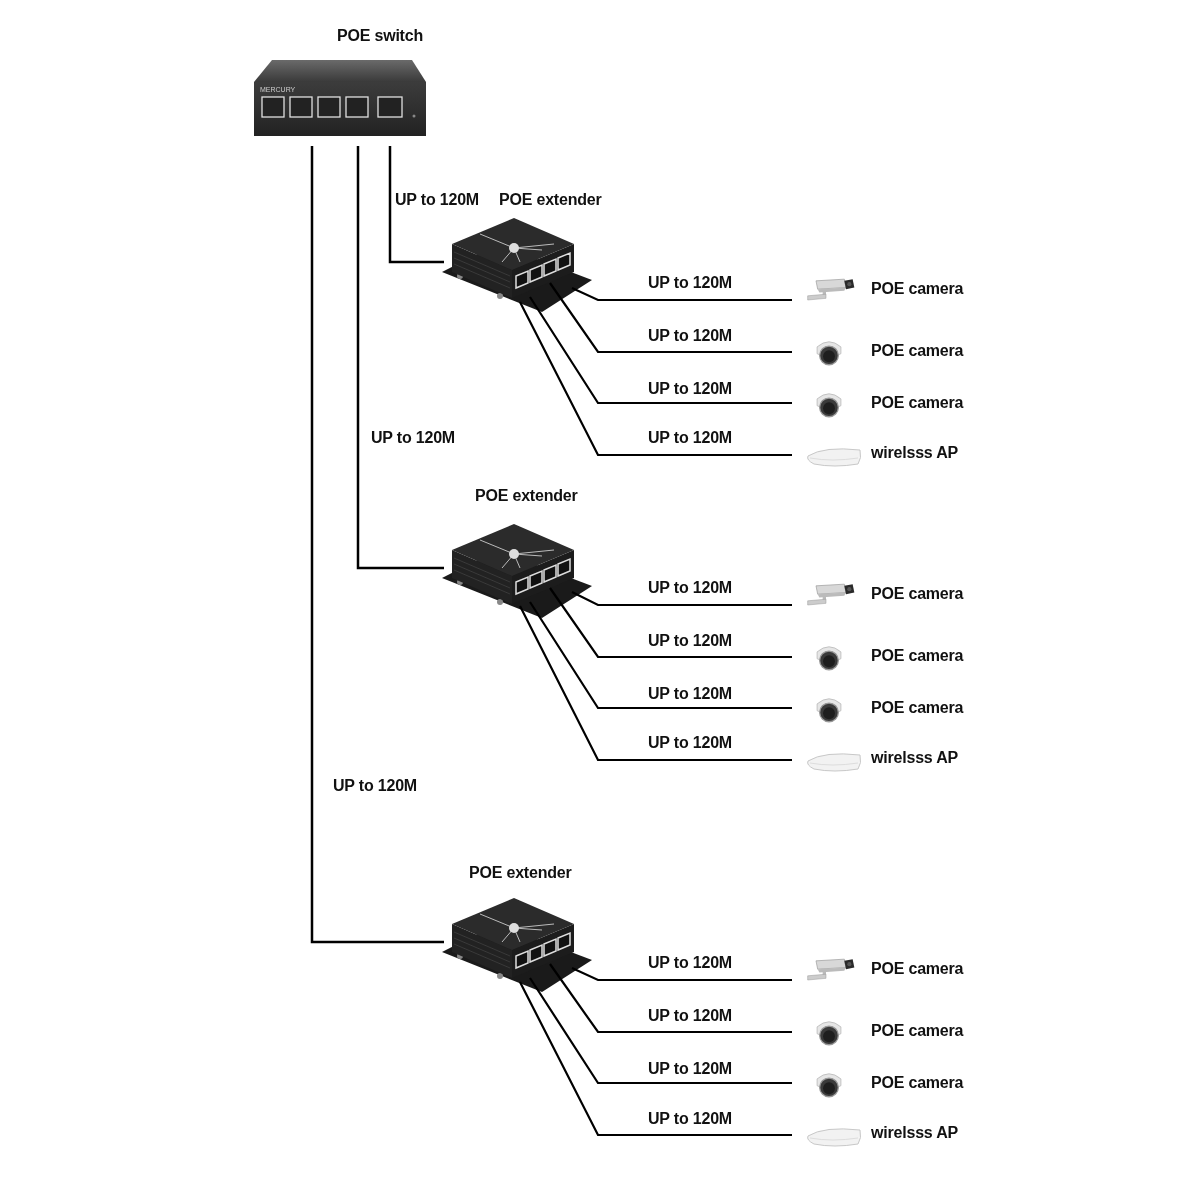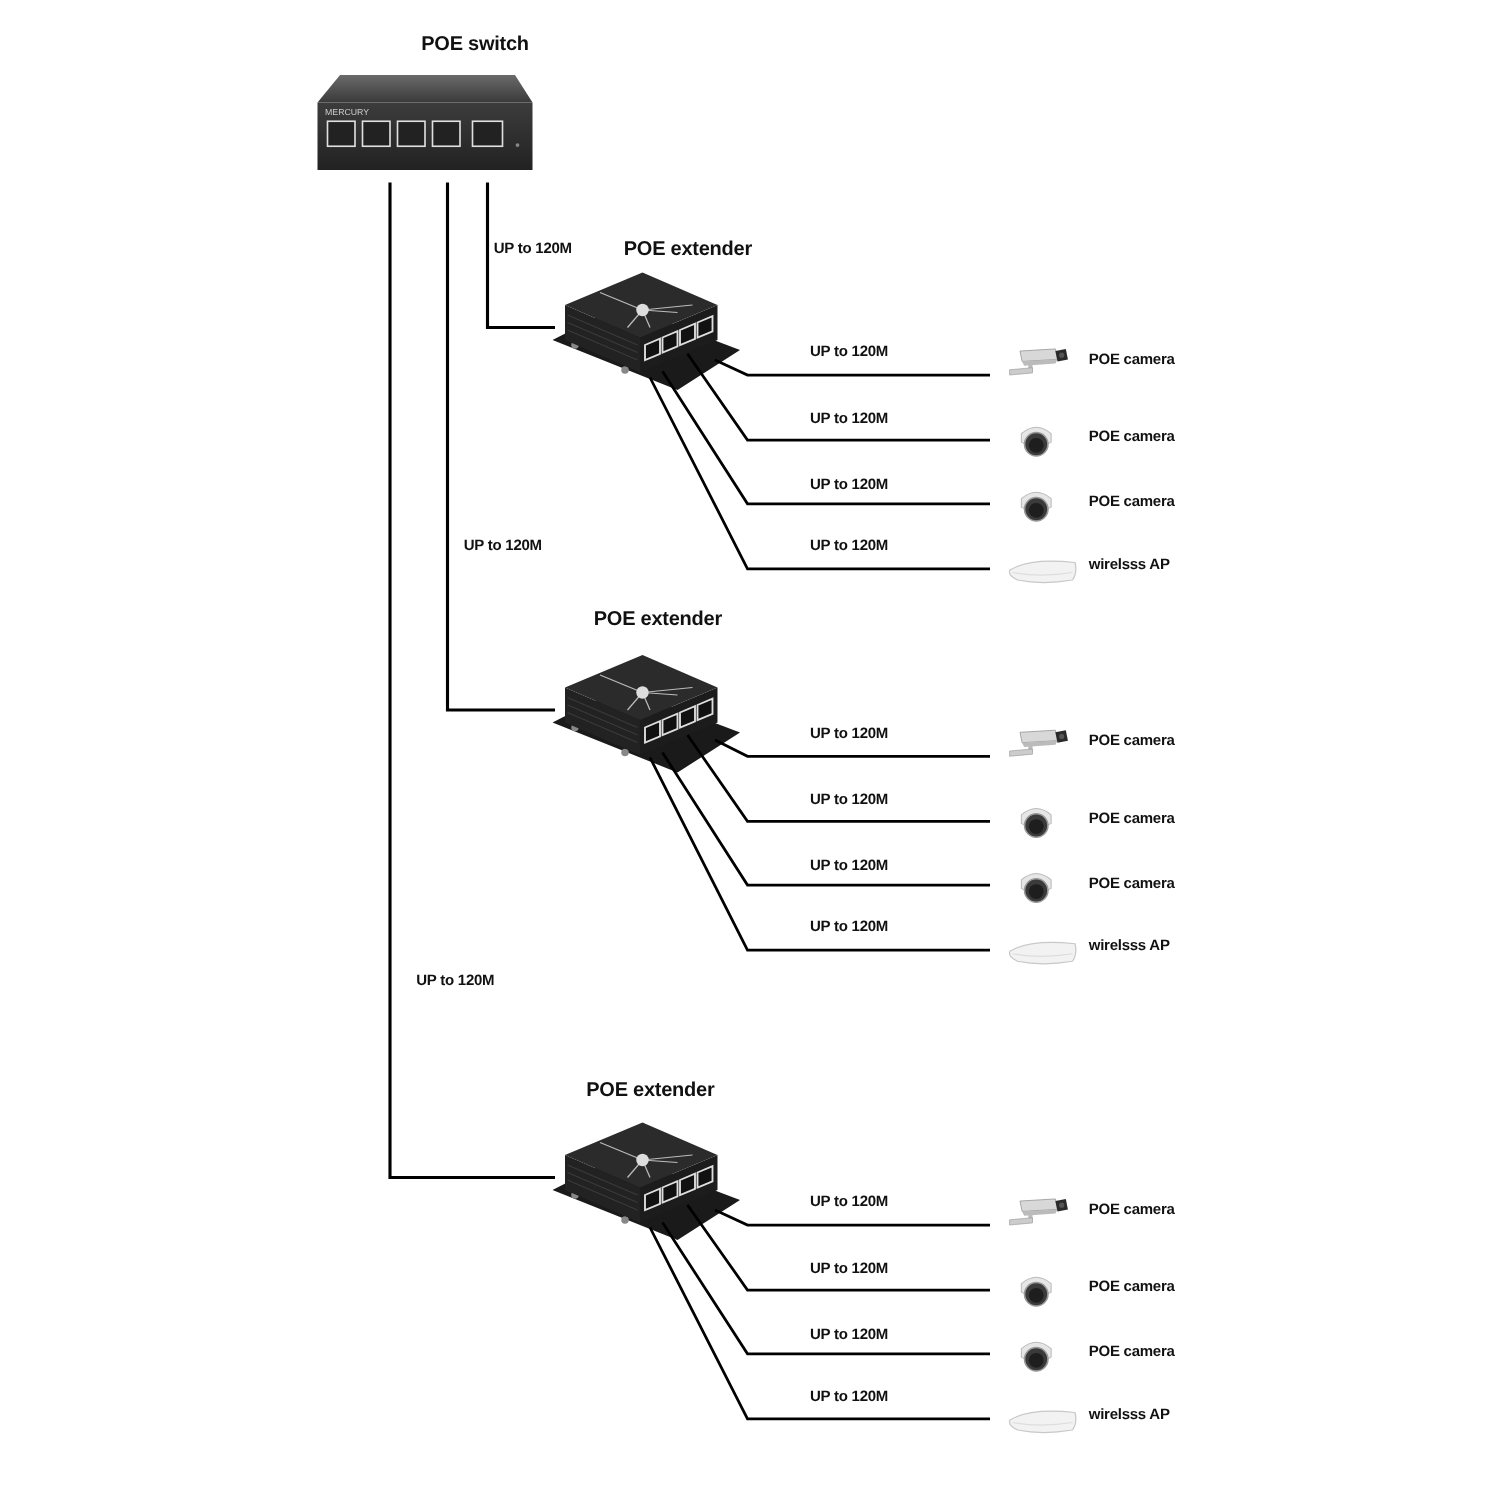--- a/index.html
+++ b/index.html
@@ -1,19 +1,19 @@
 <!DOCTYPE html>
 <html><head>
 <meta charset="utf-8">
 <style>
   html, body { margin:0; padding:0; background:#ffffff; }
   body { width:1200px; height:1200px; position:relative; overflow:hidden;
          font-family:"Liberation Sans", sans-serif; }
   #diagram { position:absolute; left:0; top:0; width:1200px; height:1200px; }
-  .lbl { position:absolute; font-weight:bold; font-size:12px; color:#111; white-space:nowrap; letter-spacing:-0.2px; }
+  .lbl { position:absolute; font-weight:bold; font-size:16px; color:#111; white-space:nowrap; letter-spacing:-0.2px; }
   .title { font-size:16px; }
 </style>
 </head>
 <body>
 
 <div id="diagram">
   <svg width="1200" height="1200" viewBox="0 0 1200 1200">
     <defs>
       <linearGradient id="swTop" x1="0" y1="0" x2="0" y2="1">
         <stop offset="0" stop-color="#6a6a6a"></stop>

